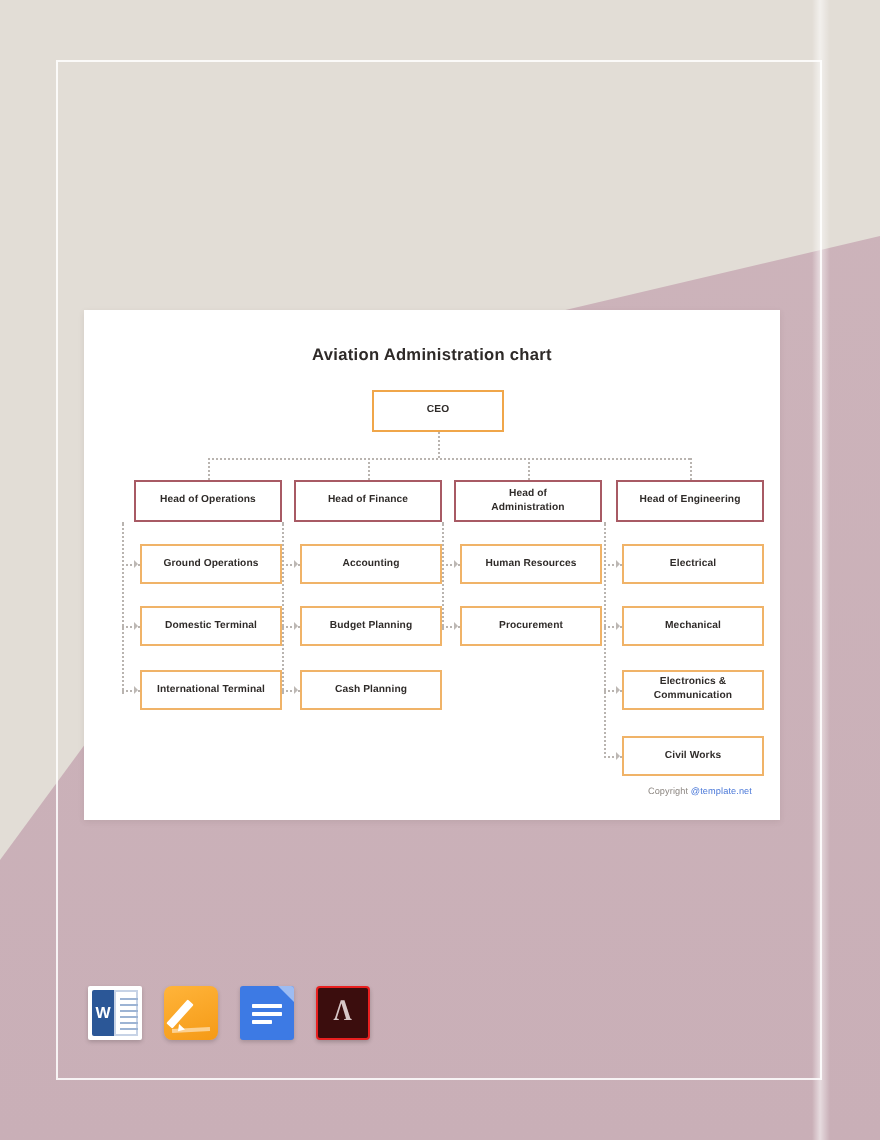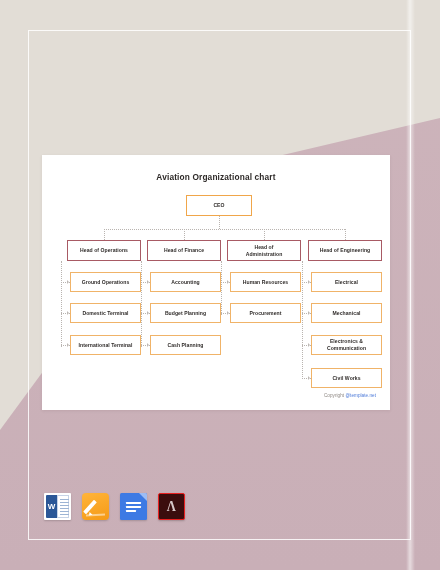--- a/index.html
+++ b/index.html
@@ -121,21 +121,21 @@
 </head>
 <body>
 
 <div id="bg-base"></div>
 <div id="bg-mauve-right"></div>
 <div id="bg-sheen"></div>
 <div id="bg-frame"></div>
 
 <div id="card">
 
-  <div id="chart-title">Aviation Organizational chart</div>
+  <div id="chart-title">Aviation Administration chart</div>
 
   <div class="node ceo" style="left:144px;top:40px;width:66px;height:21px;">CEO</div>
 
   <div class="dline-v" style="left:177px;top:61px;height:13px;"></div>
 
   <div class="dline-h" style="left:62px;top:74px;width:241px;"></div>
 
   <div class="dline-v" style="left:62px;top:74px;height:11px;"></div>
   <div class="dline-v" style="left:142px;top:74px;height:11px;"></div>
   <div class="dline-v" style="left:222px;top:74px;height:11px;"></div>

